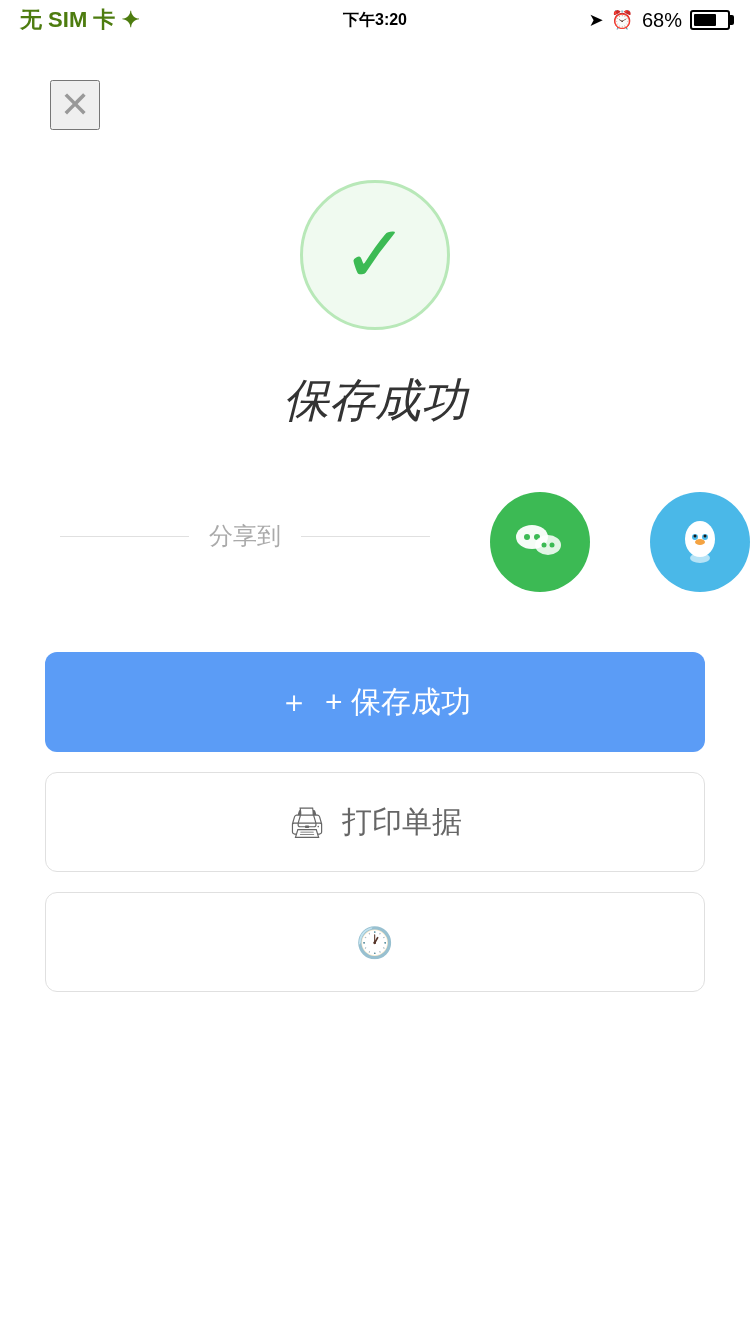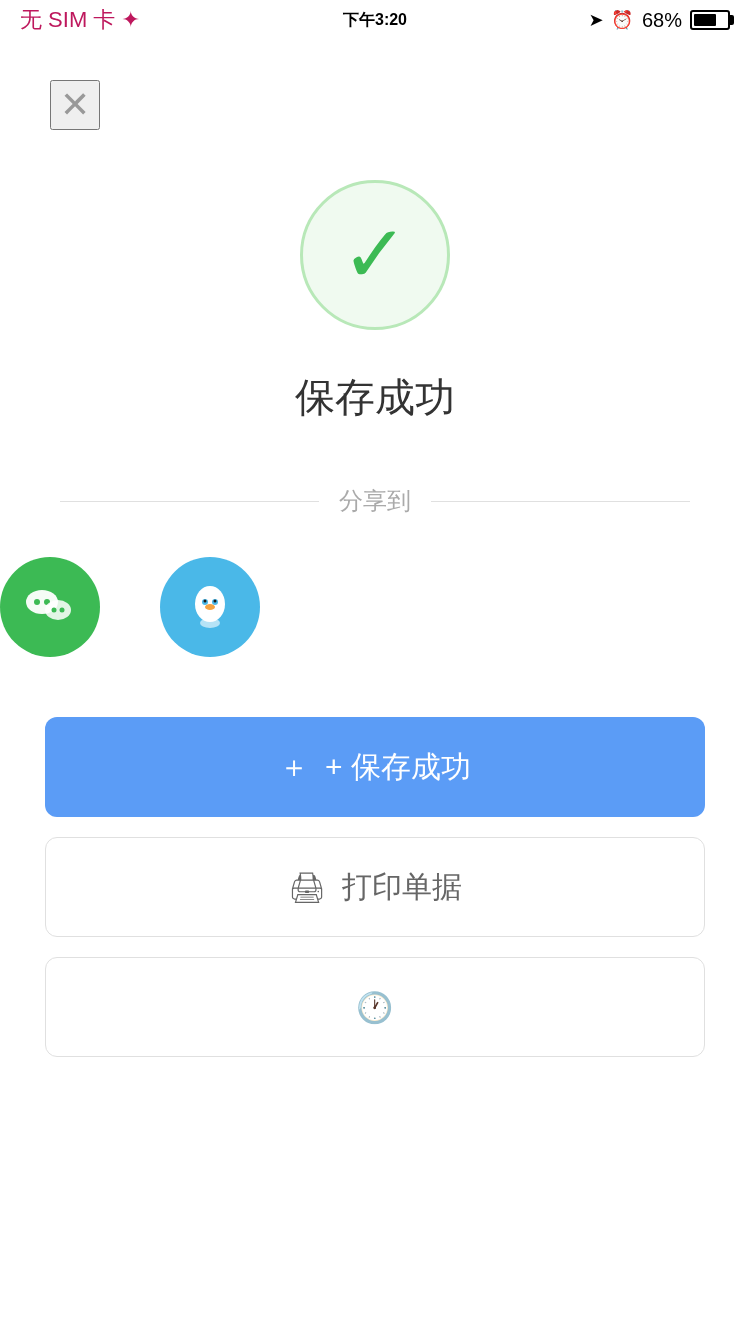--- a/index.html
+++ b/index.html
@@ -20,22 +20,22 @@
       display: flex;
       align-items: center;
       justify-content: space-between;
       padding: 0 20px;
       flex-shrink: 0;
     }
     .status-left {
       display: flex;
       gap: 8px;
       font-size: 22px;
-      font-weight: 400;
-      color: #be185d;
+      font-weight: 700;
+      color: #4d7c0f;
     }
     .status-center {
       font-size: 16px;
       font-weight: 600;
       color: #000;
       position: absolute;
       left: 50%;
       transform: translateX(-50%);
     }
     .status-right {
@@ -115,32 +115,33 @@
       margin-bottom: 40px;
     }
     .checkmark {
       font-size: 80px;
       color: #3cba54;
       line-height: 1;
     }
 
     
     .success-title {
-      font-size: 40px;
+      font-size: 46px;
       font-weight: 500;
       color: #333;
       margin-bottom: 60px;
+      font-style: italic;
     }
 
     
     .share-section {
       width: 100%;
       display: flex;
-      flex-direction: column;
-      align-items: flex-start;
+      flex-direction: row;
+      align-items: flex-end;
       margin-bottom: 60px;
     }
     .share-divider {
       width: 100%;
       display: flex;
       align-items: center;
       gap: 20px;
       padding: 0 60px;
       margin-bottom: 40px;
     }

